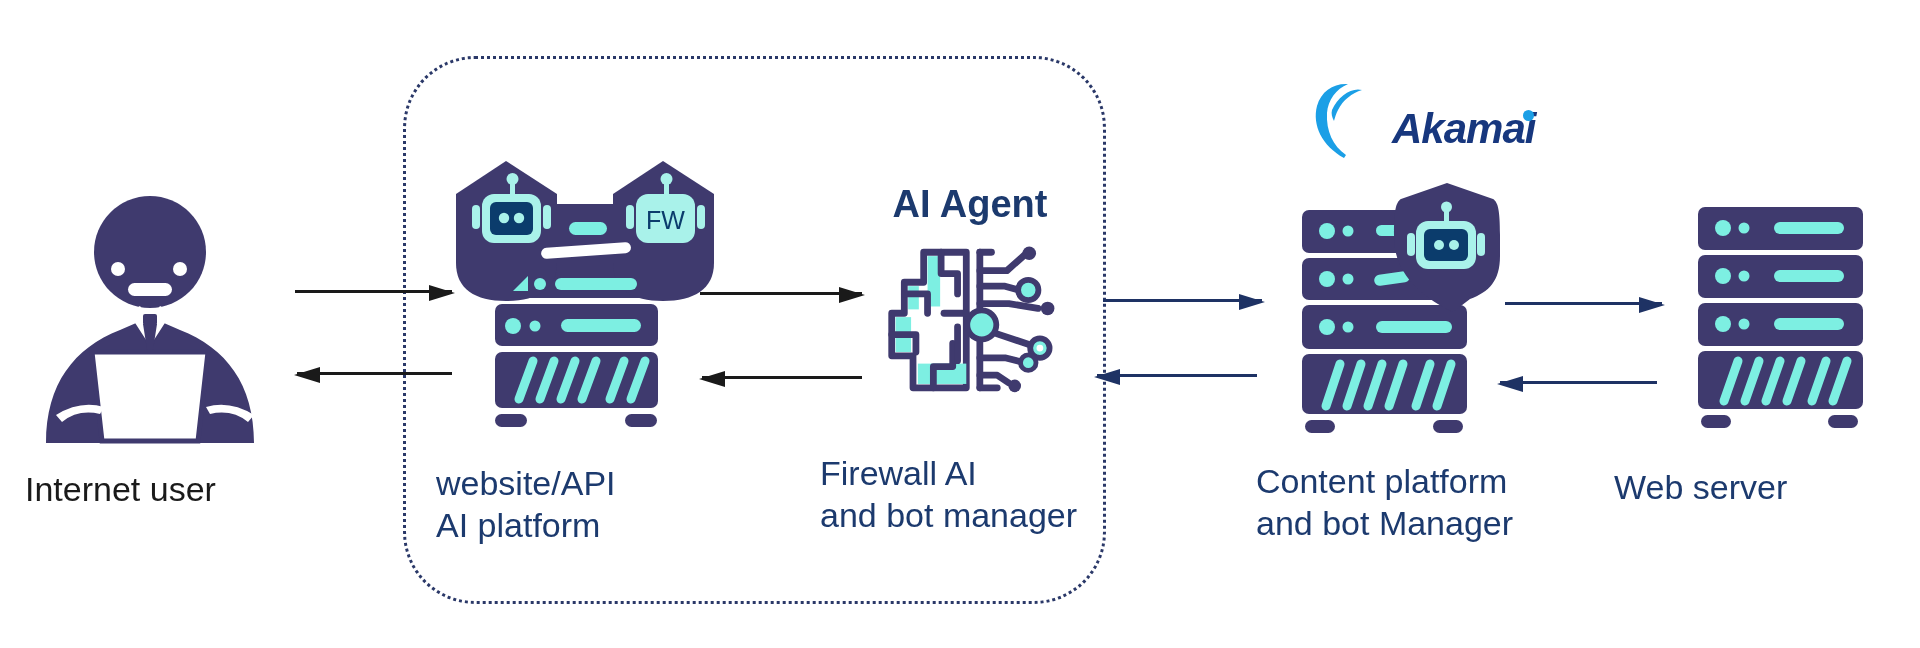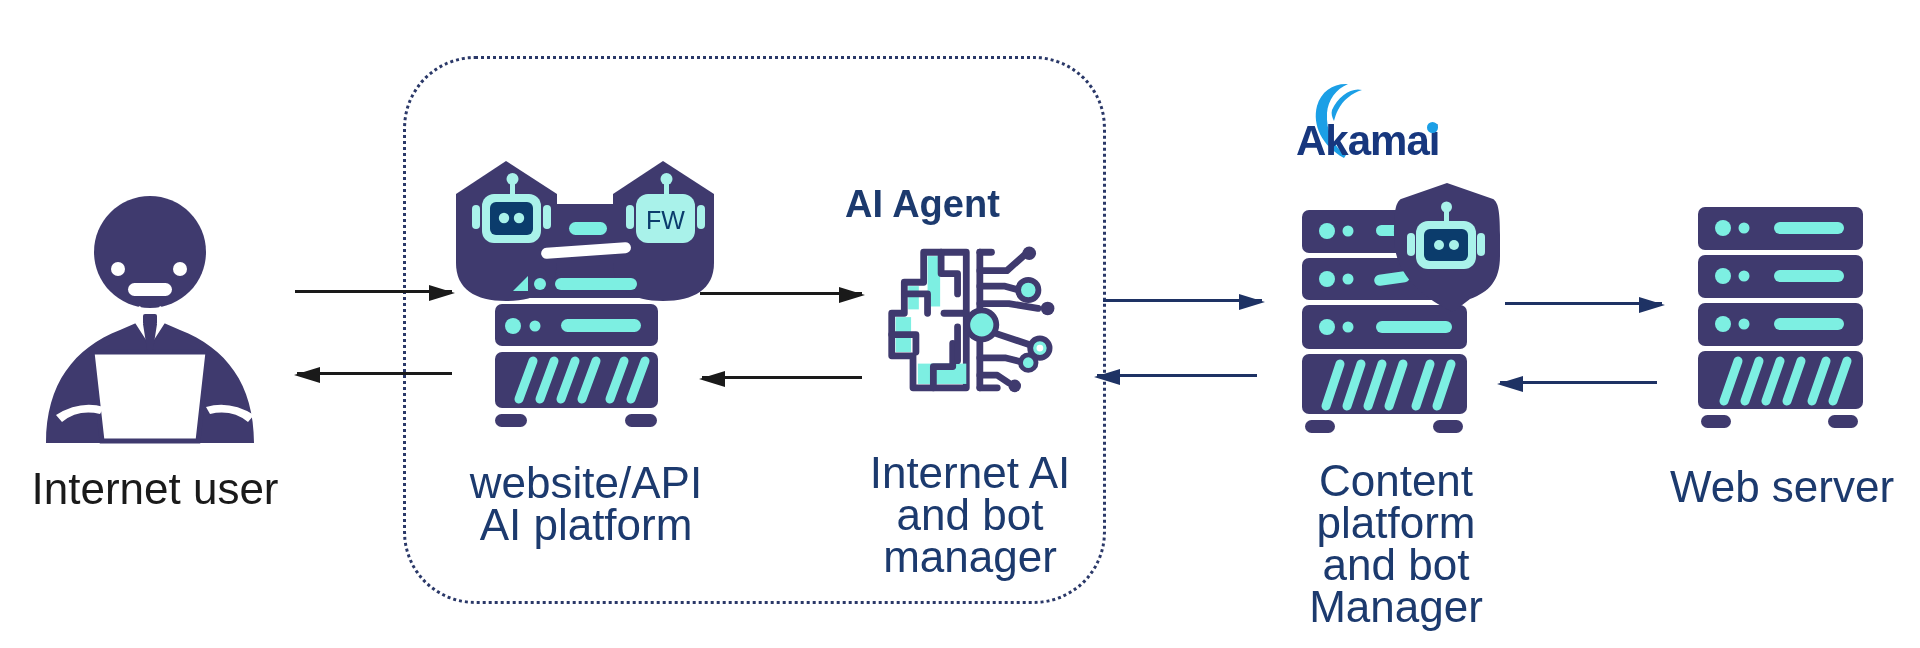--- a/index.html
+++ b/index.html
@@ -11,36 +11,36 @@
   
   .fp{fill:var(--purple,#3F3A6E);} .fa{fill:var(--aqua,#7DEFE2);}
   .fal{fill:var(--aqualight,#A9F2EA);} .ff{fill:var(--face,#0B3C6C);}
   .fwh{fill:#ffffff;}
   .spn{stroke:var(--purple,#3F3A6E);fill:none;}
   .san{stroke:var(--aqua,#7DEFE2);fill:none;}
 
   .dotted-box{position:absolute;left:403px;top:56px;width:697px;height:542px;
               border:3px dotted var(--dotted,#2A3868);border-radius:72px;}
 
-  .lbl{position:absolute;text-align:center;font-size:44px;line-height:42px;
+  .lbl{position:absolute;text-align:left;font-size:34px;line-height:42px;
        color:var(--labelnavy,#1C3A6E);}
   .lbl.black{color:var(--textblack,#1A1A1A);}
-  .agent-title{position:absolute;text-align:left;font-size:38px;font-weight:bold;
+  .agent-title{position:absolute;text-align:center;font-size:38px;font-weight:bold;
        color:var(--labelnavy,#1C3A6E);}
 
   .arrow{position:absolute;height:0;border-top:3px solid var(--ac,#1A1A1A);}
   .arrow::after{content:"";position:absolute;top:-8px;width:0;height:0;
        border-top:8px solid transparent;border-bottom:8px solid transparent;}
   .ar::after{right:-3px;border-left:26px solid var(--ac,#1A1A1A);}
   .al::after{left:-3px;border-right:26px solid var(--ac,#1A1A1A);}
   .black-a{--ac:var(--arrowblack,#1A1A1A);}
   .navy-a{--ac:var(--arrownavy,#1E3264);}
 
-  .akamai-word{position:absolute;left:1296px;top:108px;font-size:42px;font-weight:bold;
-       letter-spacing:-1px;line-height:1;color:var(--akamainavy,#17377E);margin-top:12px;}
+  .akamai-word{position:absolute;left:1392px;top:108px;font-size:42px;font-weight:bold;
+       font-style:italic;letter-spacing:-1px;line-height:1;color:var(--akamainavy,#17377E);}
   .akamai-word .i-dot{position:absolute;right:1px;top:2px;width:11px;height:11px;
        border-radius:50%;background:var(--akamaiblue,#1B9FE6);}
 </style>
 </head>
 <body>
 
 <div class="canvas">
 
   <div class="dotted-box"></div>
 
@@ -158,21 +158,21 @@
       <circle cx="150" cy="48" r="10.5" fill="var(--aqua,#7DEFE2)" stroke="var(--purple,#3F3A6E)" stroke-width="6"></circle>
       <circle class="fp" cx="170" cy="67" r="7"></circle>
       <circle cx="102" cy="84" r="15" fill="var(--aqua,#7DEFE2)" stroke="var(--purple,#3F3A6E)" stroke-width="6"></circle>
       <circle cx="162" cy="108" r="10" fill="var(--aqua,#7DEFE2)" stroke="var(--purple,#3F3A6E)" stroke-width="6"></circle>
       <circle class="fwh" cx="162" cy="108" r="3.5"></circle>
       <circle cx="150" cy="123" r="8" fill="var(--aqua,#7DEFE2)" stroke="var(--purple,#3F3A6E)" stroke-width="5"></circle>
       <circle class="fp" cx="136" cy="147" r="6.5"></circle>
     </g>
   </svg>
   <div class="lbl" style="left:820px;top:452px;width:300px">
-    <div>Internet AI</div>
+    <div>Firewall AI</div>
     <div>and bot manager</div>
   </div>
 
   <div class="arrow ar navy-a" style="left:1103px;top:299px;width:159px"></div>
   <div class="arrow al navy-a" style="left:1097px;top:374px;width:160px"></div>
 
   <svg class="abs" style="left:1310px;top:82px" width="52" height="78" viewBox="0 0 52 78">
     <path fill="var(--akamaiblue,#1B9FE6)" d="M34,76 C12,64 2,43 7,24 C11,9 24,1 38,2 C26,7 18,18 17,31 C16,49 23,64 36,73 Z"></path>
     <path fill="var(--akamaiblue,#1B9FE6)" d="M22,28 C28,14 42,5 52,8 C42,11 33,18 28,28 C26,32 25,35 24,39 C22,35 21,32 22,28 Z"></path>
   </svg>
@@ -248,15 +248,15 @@
       <g class="san" stroke-width="9" stroke-linecap="round">
         <line x1="26" y1="196" x2="40" y2="156"></line>
           <line x1="47" y1="196" x2="61" y2="156"></line>
         <line x1="68" y1="196" x2="82" y2="156"></line>
           <line x1="89" y1="196" x2="103" y2="156"></line>
         <line x1="114" y1="196" x2="128" y2="156"></line>
           <line x1="135" y1="196" x2="149" y2="156"></line>
       </g>
     </g>
   </svg>
-  <div class="lbl" style="left:1662px;top:466px;width:240px">Web server</div>
+  <div class="lbl" style="left:1614px;top:466px;width:240px">Web server</div>
 
 </div>
 
 </body></html>

